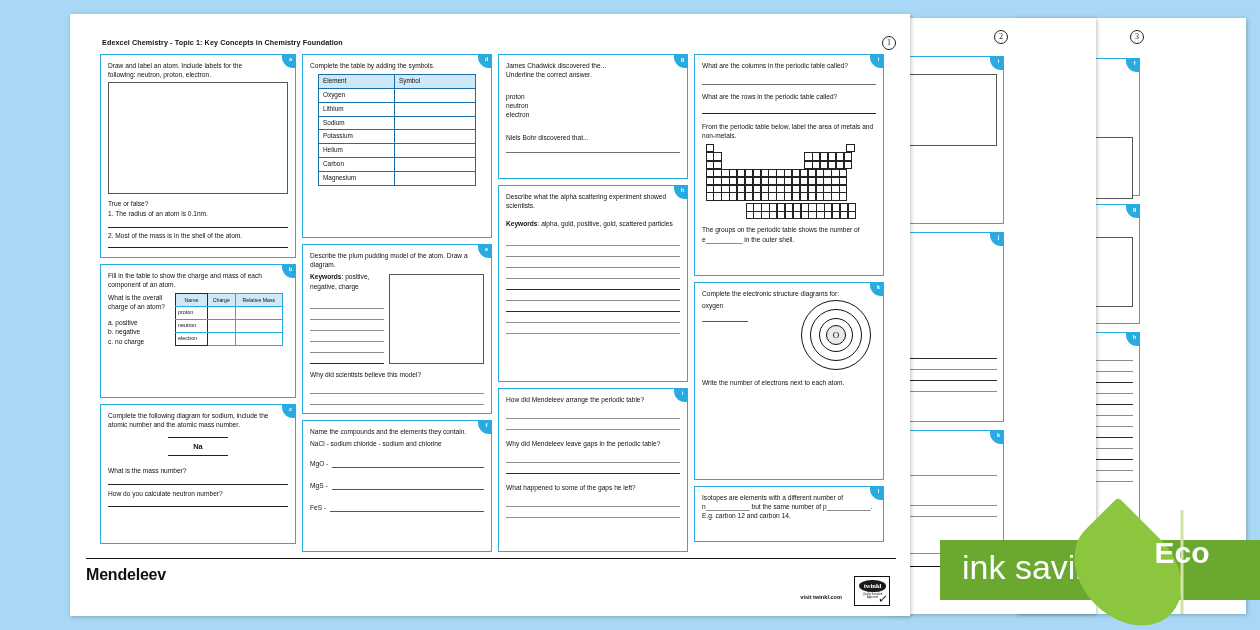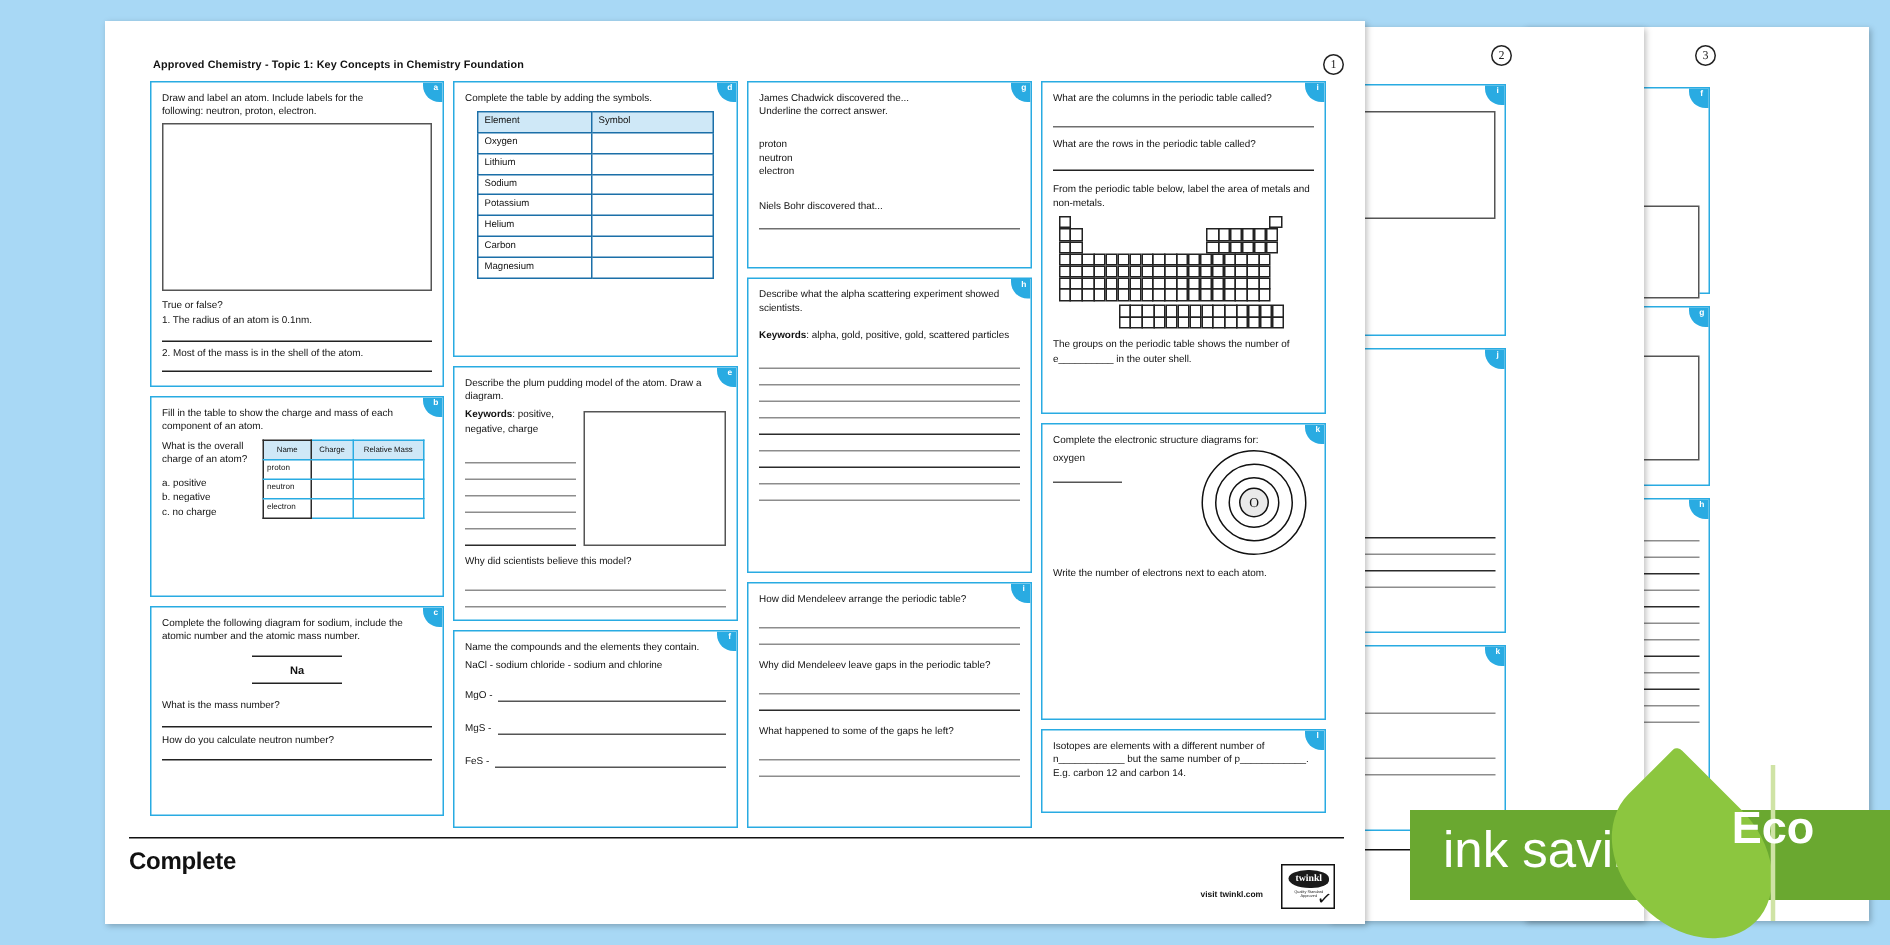--- a/index.html
+++ b/index.html
@@ -268,21 +268,21 @@
 
     <div style="position:absolute; left:-78px; top:548px; width:180px; border-top:1.4px solid #111;"></div>
     <div class="visit" style="right:16px; bottom:26px;">visit twinkl.com</div>
   </div>
 </div>
 
 <div class="sheet" id="sheet1">
 
   <div class="pagenum" style="right:14px; top:22px;">1</div>
 
-  <div class="doc-title">Approved Chemistry - Topic 1: Key Concepts in Chemistry Foundation</div>
+  <div class="doc-title">Edexcel Chemistry - Topic 1: Key Concepts in Chemistry Foundation</div>
 
   <div class="cols">
 
     <div class="col c1">
 
       <div class="qbox" style="height:204px;">
         <span class="tag">
             <b>a</b>
           </span>
         <p class="q" style="width:150px;">Draw and label an atom. Include labels for the following: neutron, proton, electron.</p>
@@ -688,21 +688,21 @@
         <span class="tag">
             <b>l</b>
           </span>
         <p class="q">Isotopes are elements with a different number of n____________ but the same number of p____________. E.g. carbon 12 and carbon 14.</p>
       </div>
     </div>
   </div>
 
   <div class="footer">
     <div class="rule"></div>
-    <div class="secondary">Complete</div>
+    <div class="secondary">Mendeleev</div>
     <div class="visit">visit twinkl.com</div>
     <div class="twinkl-logo">
       <div class="blob">
           <span>twinkl</span>
         </div>
       <div class="sub">Quality Standard Approved</div>
       <div class="tick">✓</div>
     </div>
   </div>
 </div>

